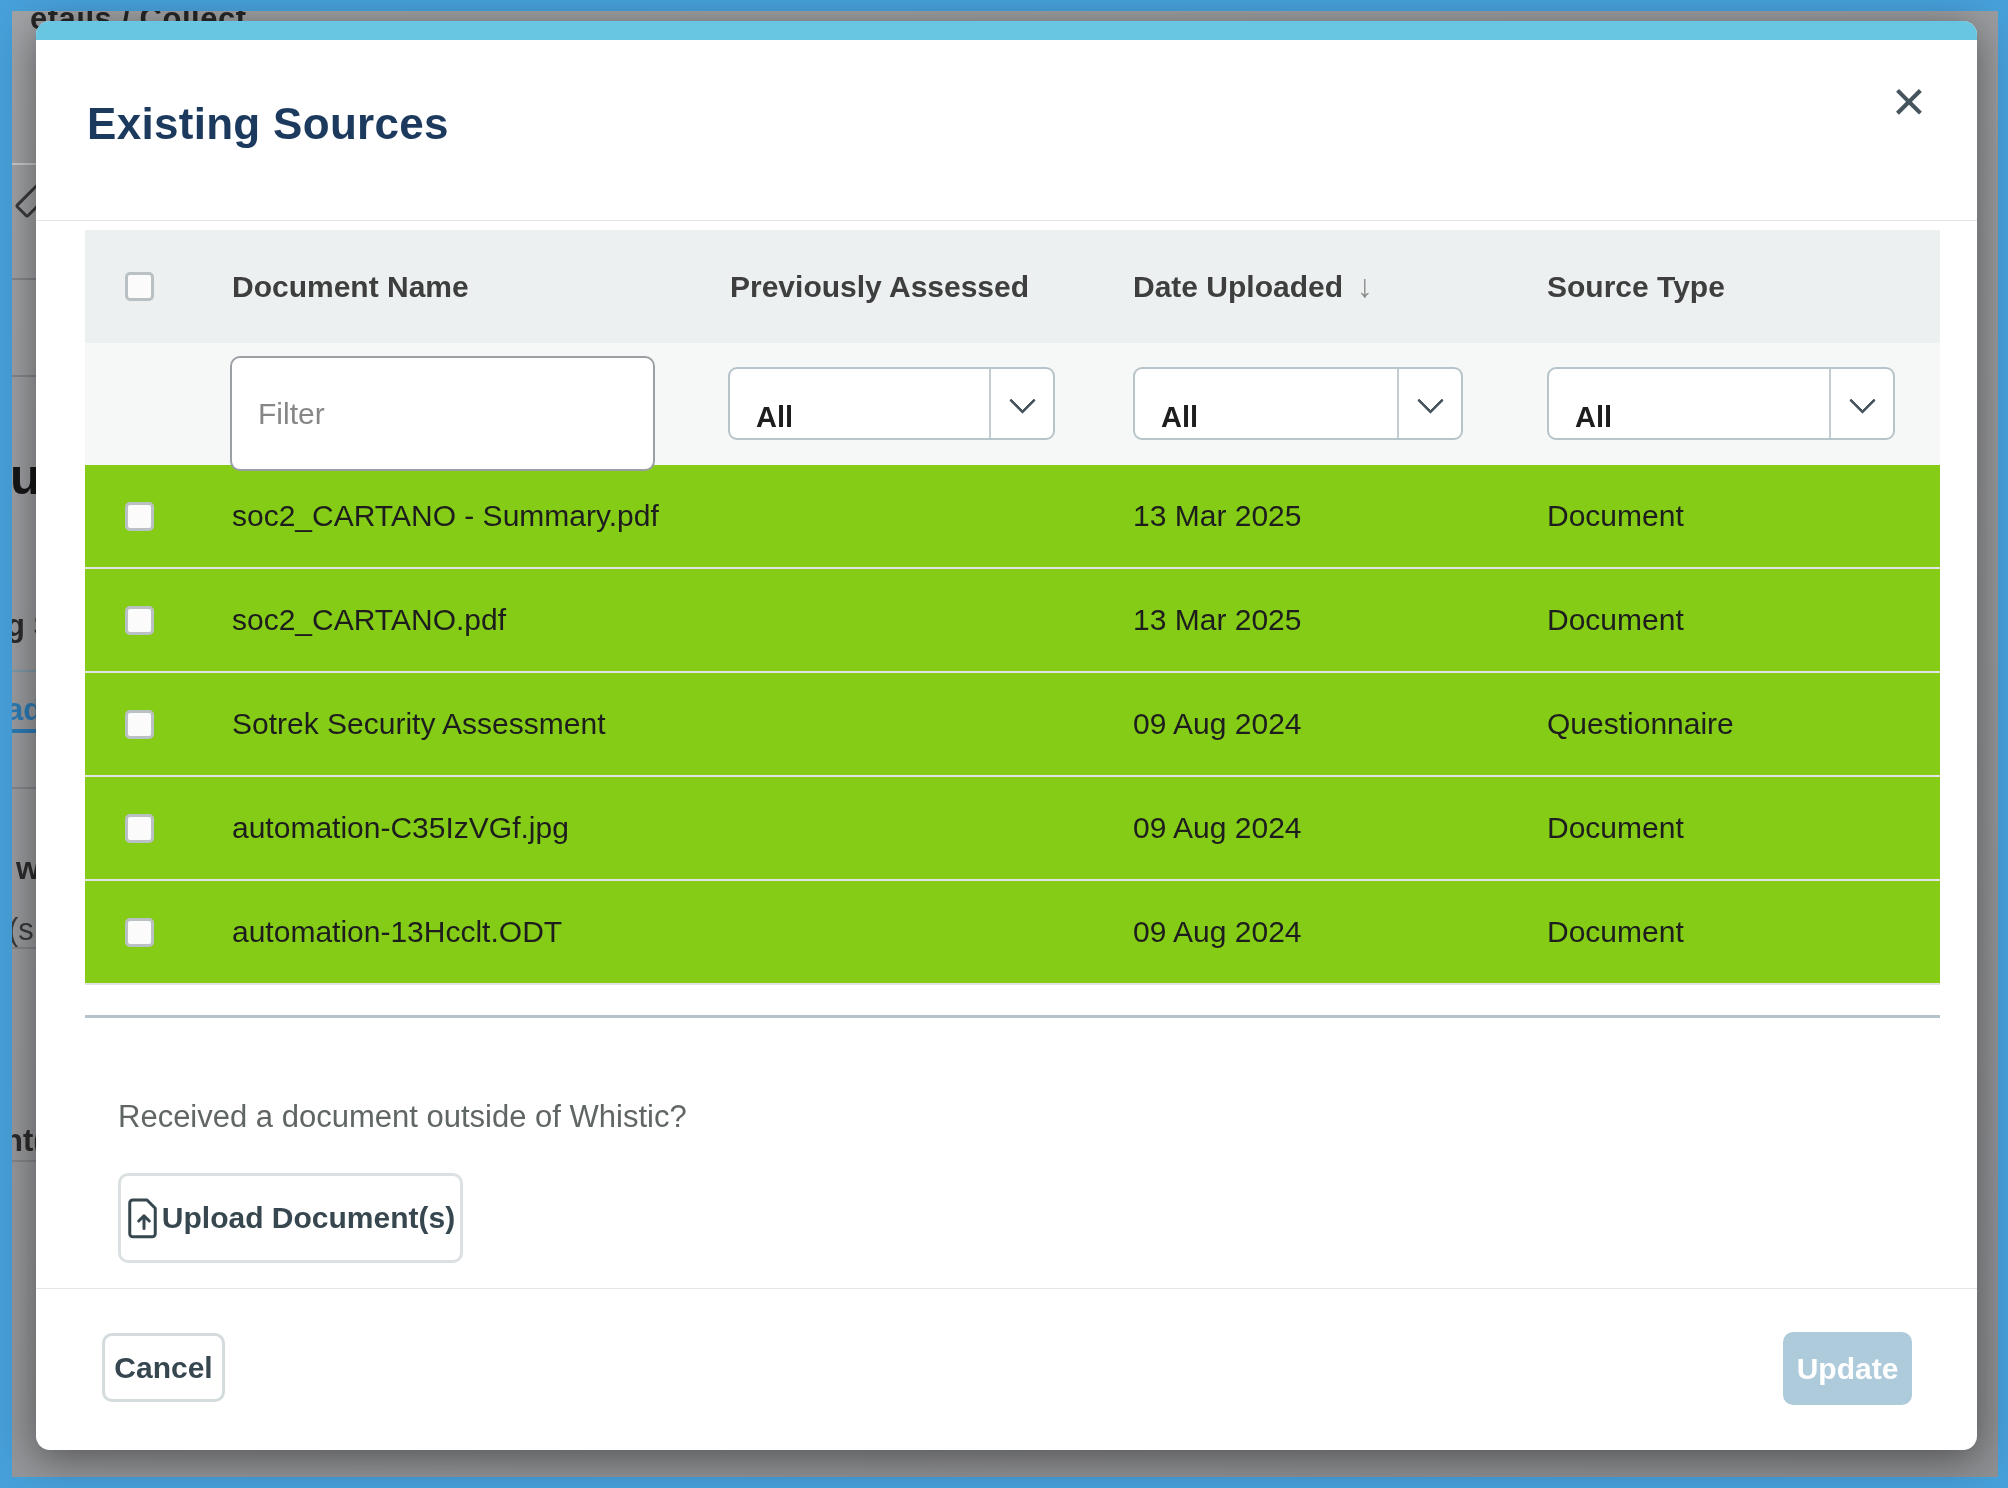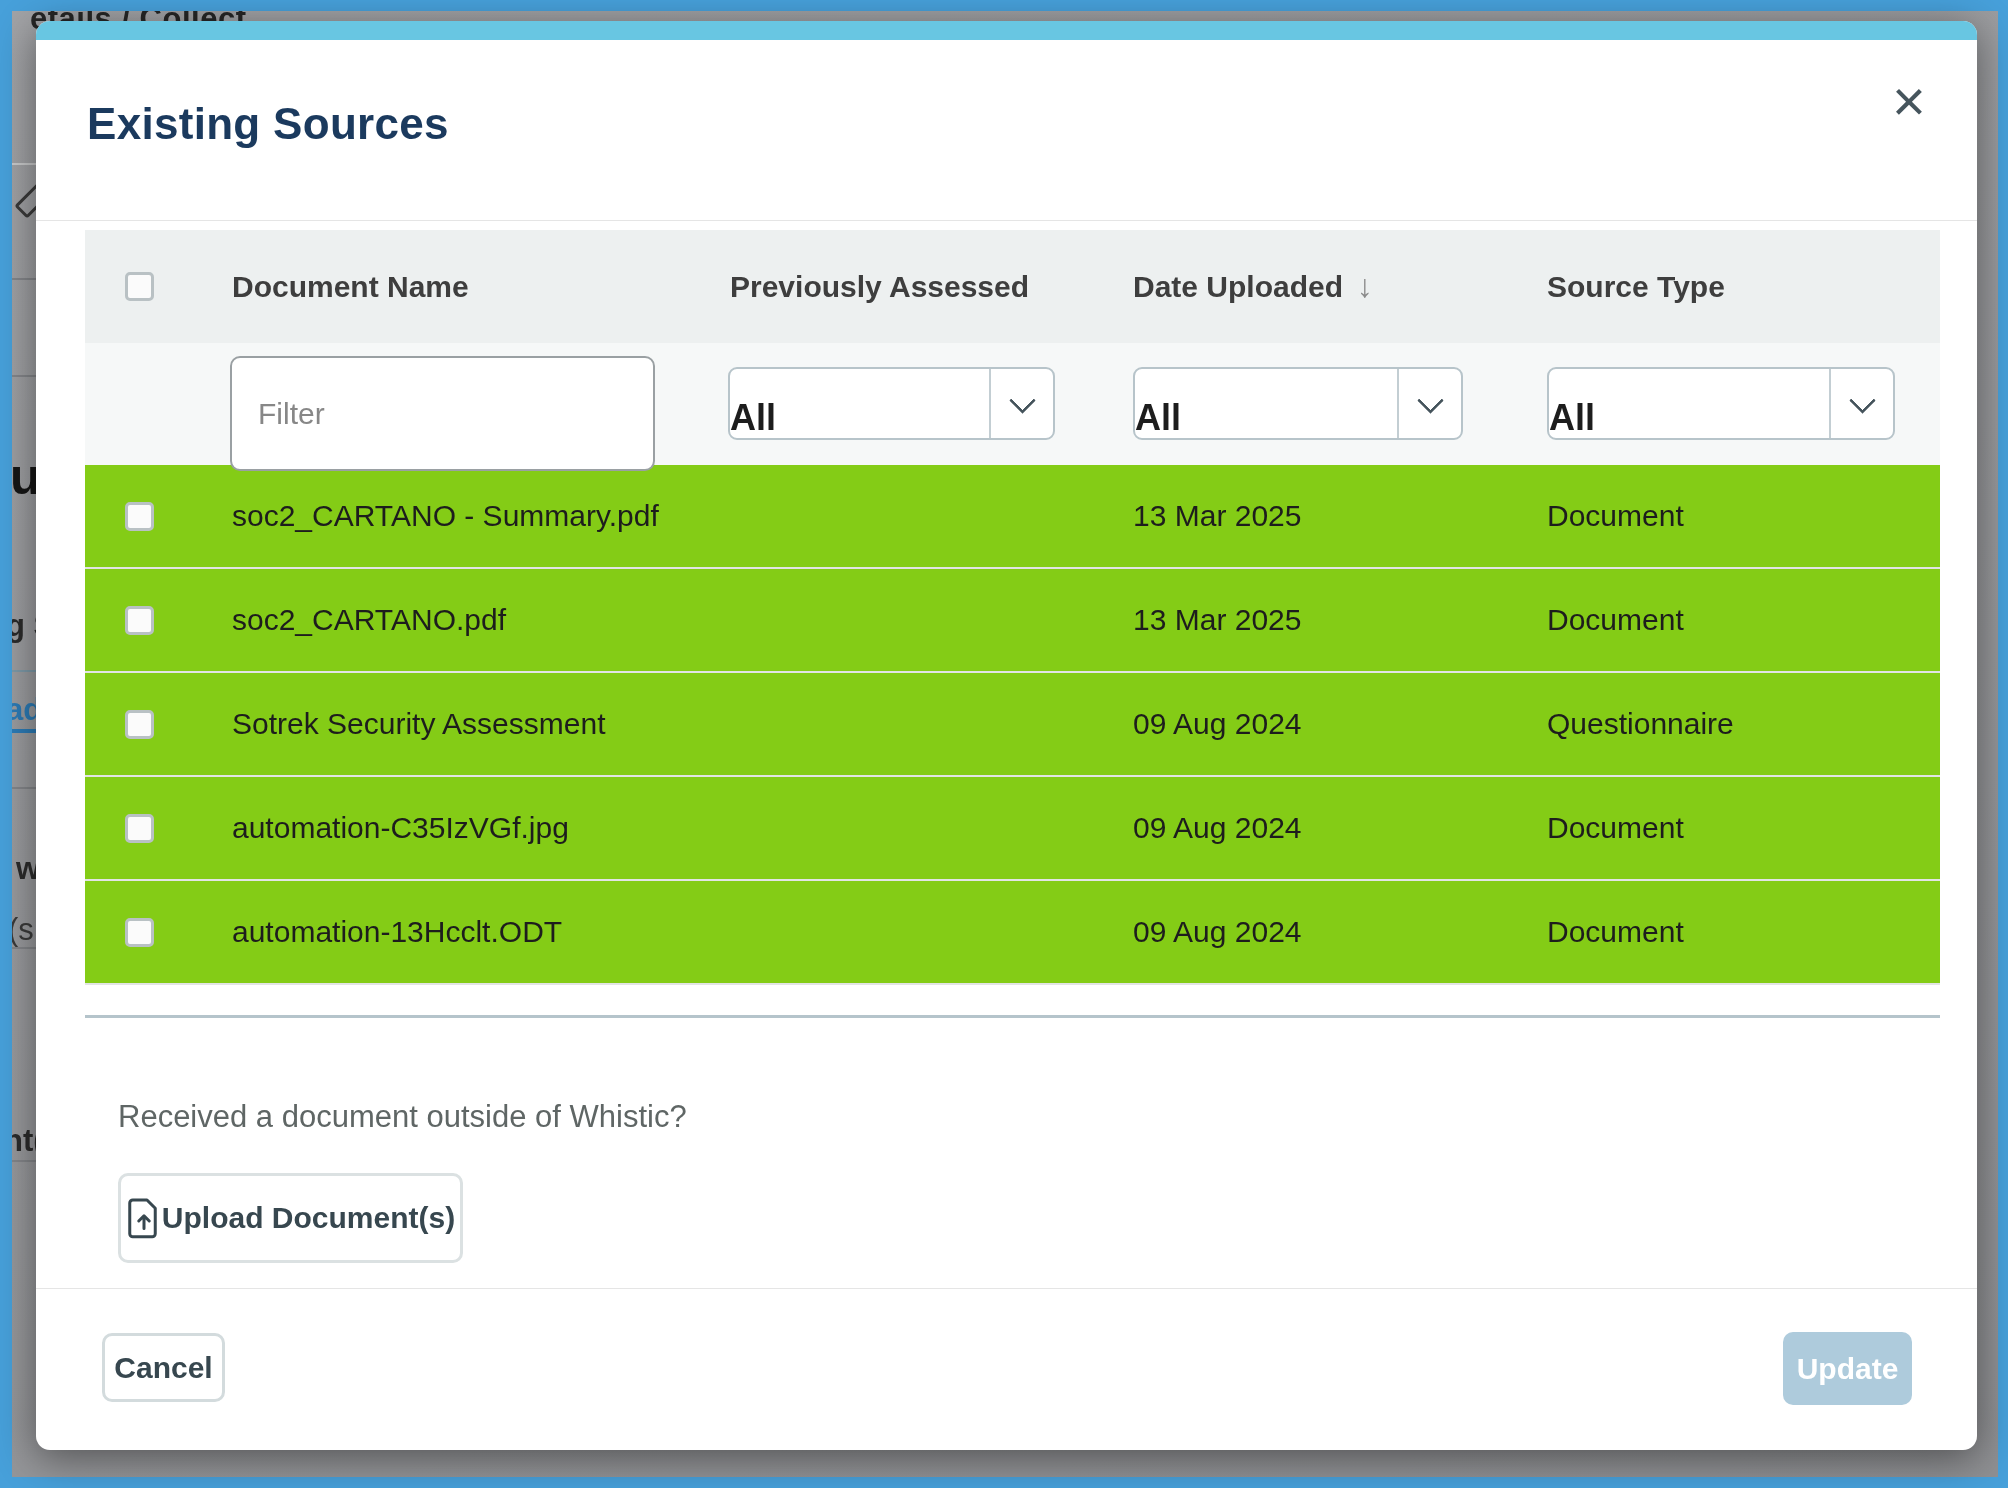--- a/index.html
+++ b/index.html
@@ -54,21 +54,21 @@
     border:2px solid #9aa0a3;border-radius:10px;background:#fff;
     font-size:30px;color:#1d1d1d;padding:0 26px;outline:none;
     font-family:"Liberation Sans", sans-serif;
   }
   .filter-input::placeholder{color:#878787;}
   .dd{
     position:absolute;top:24px;height:73px;box-sizing:border-box;
     border:2px solid #b7c4ca;border-radius:9px;background:#fff;
     display:flex;align-items:stretch;cursor:pointer;
   }
-  .dd-label{flex:1;display:flex;align-items:center;font-size:36px;font-weight:700;color:#1d1d1d;margin-top:28px;}
+  .dd-label{flex:1;display:flex;align-items:center;padding-left:26px;font-size:29px;font-weight:700;color:#1d1d1d;margin-top:28px;}
   .dd-toggle{width:62px;border-left:2px solid #c3ced3;display:flex;align-items:center;justify-content:center;}
   .chev{width:16px;height:16px;border-right:3px solid #45545c;border-bottom:3px solid #45545c;transform:rotate(45deg);margin-top:-7px;border-radius:1px;}
   .trow{height:104px;box-sizing:border-box;border-bottom:2px solid #e2e4e4;align-items:center;background:#84cc16;}
   .cell{font-size:30px;color:#1d1d1d;display:flex;align-items:center;overflow:hidden;white-space:nowrap;}
   .cb-cell{display:flex;align-items:center;padding-left:40px;}
   .checkbox{
     width:29px;height:29px;box-sizing:border-box;border:3px solid #b9c1c4;border-radius:5px;background:#fbfbfb;cursor:pointer;
   }
   .tbl-endline{height:3px;background:#b5c4cb;margin-top:30px;}
 

